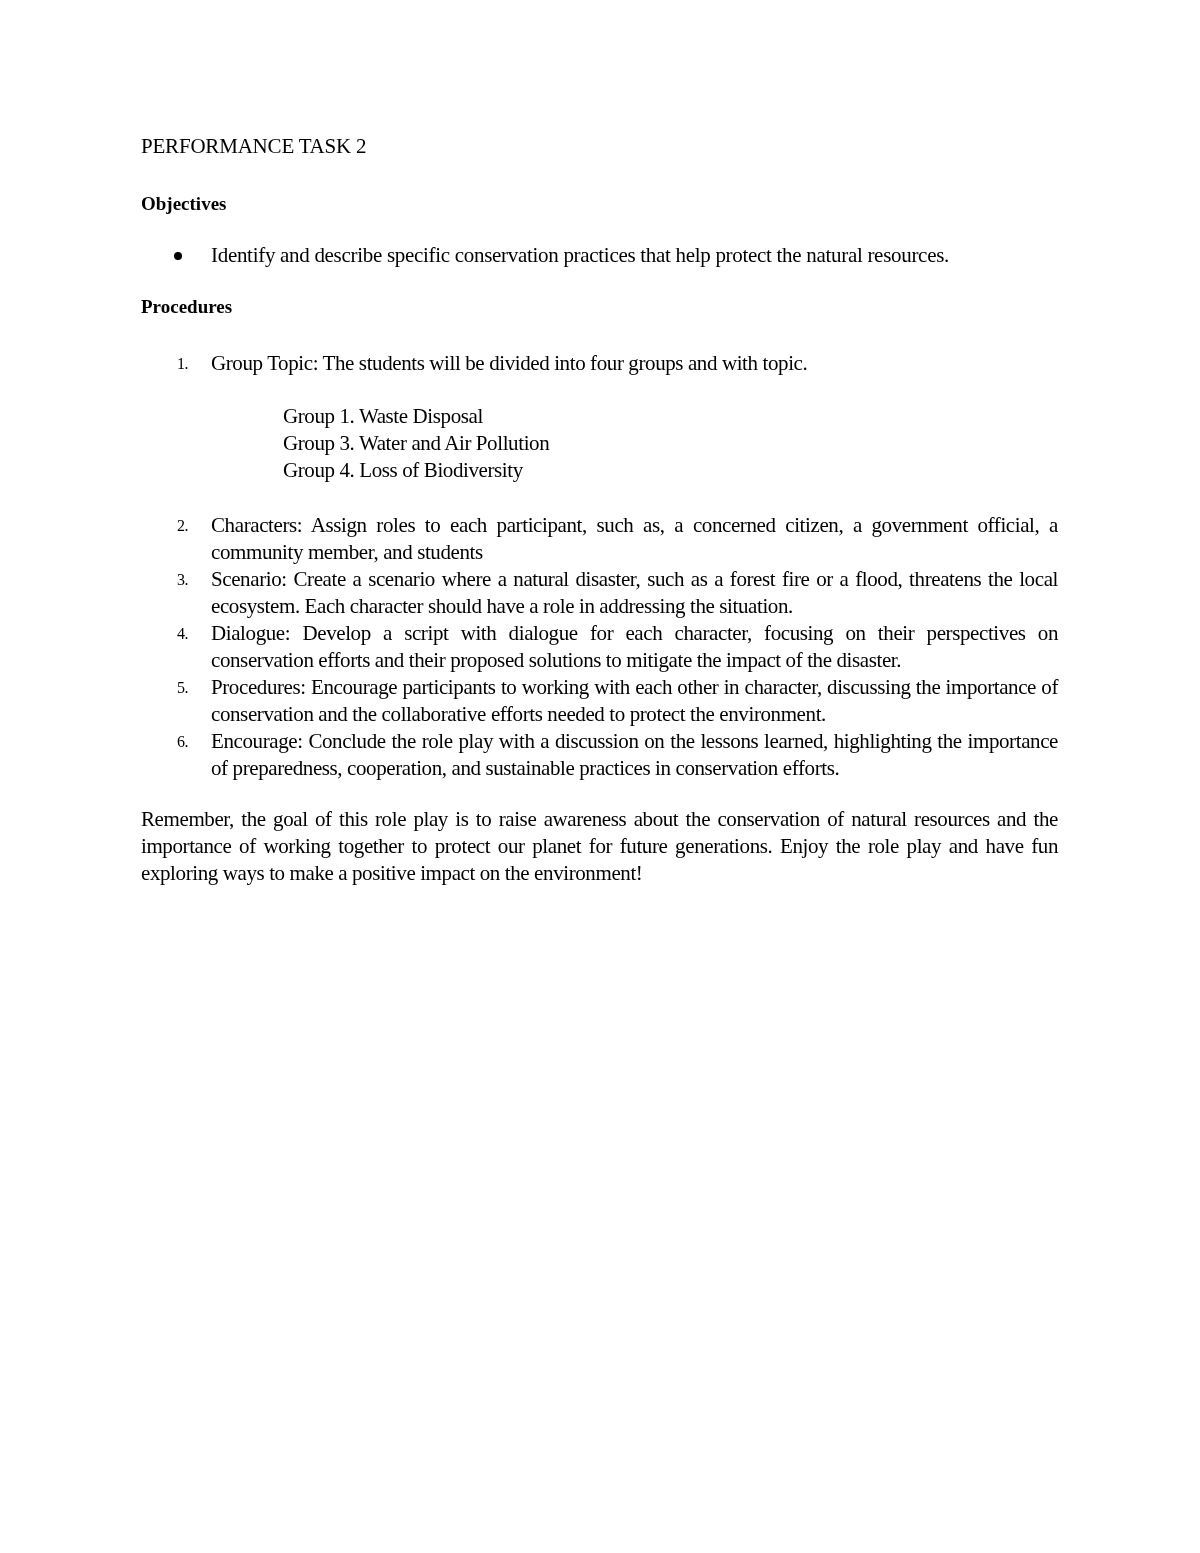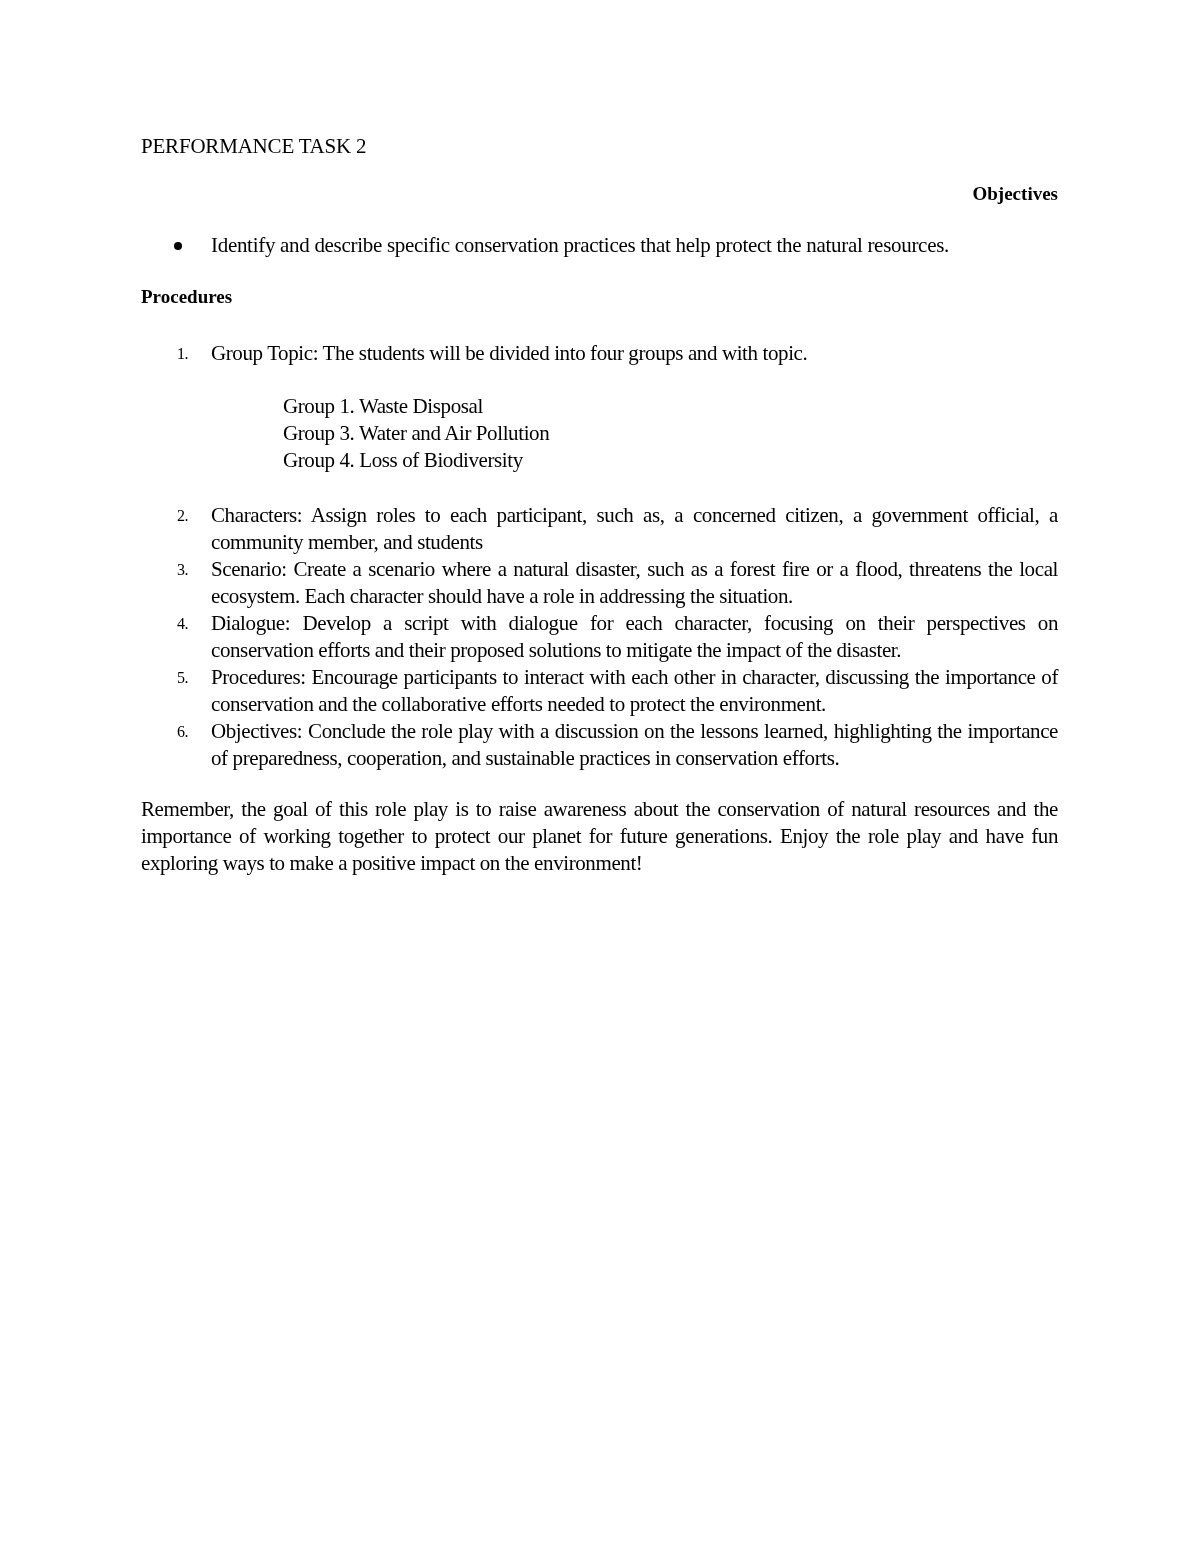--- a/index.html
+++ b/index.html
@@ -33,21 +33,21 @@
       line-height: 38px;
       margin: 0;
       letter-spacing: -0.3px;
     }
     .section-heading {
       font-size: 19px;
       font-weight: bold;
       line-height: 26px;
       margin: 0;
     }
-    .objectives-heading { margin-top: 20px; text-align: right; }
+    .objectives-heading { margin-top: 30px; }
     .bullet-list {
       list-style: none;
       margin: 24px 0 0 0;
       padding: 0;
     }
     .bullet-item {
       position: relative;
       padding-left: 70px;
       font-size: 21px;
       line-height: 29px;
@@ -140,22 +140,22 @@
     <li class="proc-item">
       <span class="proc-num">3.</span>
       <span class="proc-label">Scenario:</span><span> Create a scenario where a natural disaster, such as a forest fire or a flood, threatens the local ecosystem. Each character should have a role in addressing the situation.</span>
     </li>
     <li class="proc-item">
       <span class="proc-num">4.</span>
       <span class="proc-label">Dialogue:</span><span> Develop a script with dialogue for each character, focusing on their perspectives on conservation efforts and their proposed solutions to mitigate the impact of the disaster.</span>
     </li>
     <li class="proc-item">
       <span class="proc-num">5.</span>
-      <span class="proc-label">Procedures:</span><span> Encourage participants to interact with each other in character, discussing the importance of conservation and the collaborative efforts needed to protect the environment.</span>
+      <span class="proc-label">Procedures:</span><span> Encourage participants to working with each other in character, discussing the importance of conservation and the collaborative efforts needed to protect the environment.</span>
     </li>
     <li class="proc-item">
       <span class="proc-num">6.</span>
-      <span class="proc-label">Objectives:</span><span> Conclude the role play with a discussion on the lessons learned, highlighting the importance of preparedness, cooperation, and sustainable practices in conservation efforts.</span>
+      <span class="proc-label">Encourage:</span><span> Conclude the role play with a discussion on the lessons learned, highlighting the importance of preparedness, cooperation, and sustainable practices in conservation efforts.</span>
     </li>
   </ol>
 
   <p class="closing">Remember, the goal of this role play is to raise awareness about the conservation of natural resources and the importance of working together to protect our planet for future generations. Enjoy the role play and have fun exploring ways to make a positive impact on the environment!</p>
 </div>
 
 </body></html>

